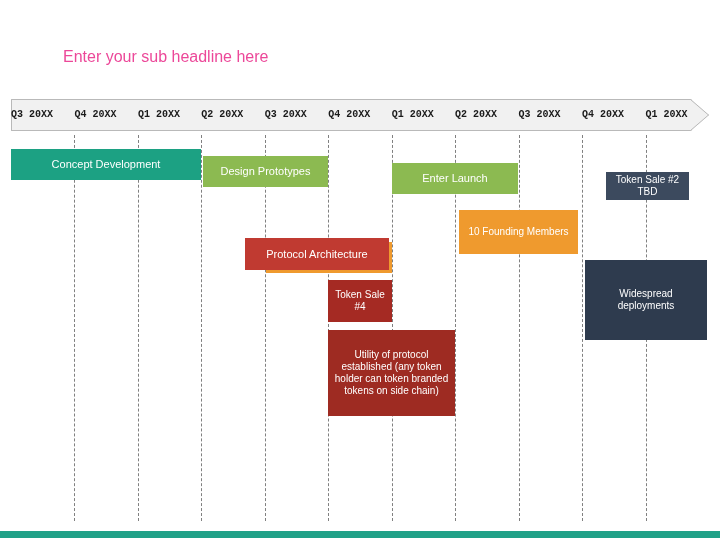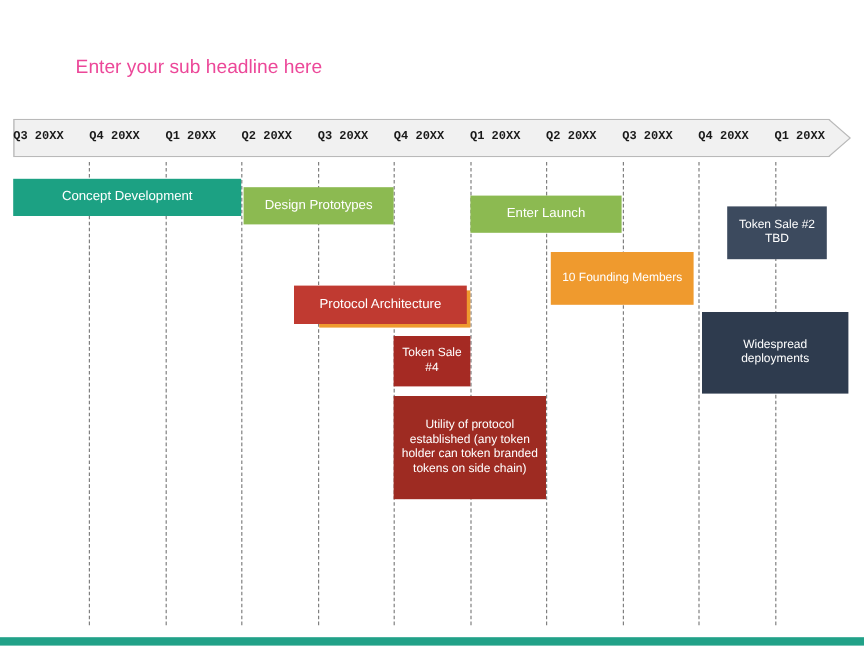--- a/index.html
+++ b/index.html
@@ -174,30 +174,30 @@
       </div>
       <div class="bar" style="left: 392px; top: 163px; width: 126px; height: 31px; background: rgb(140, 186, 81);">
         <span>Enter Launch</span>
       </div>
       <div class="bar" style="left: 266px; top: 198px; width: 126px; height: 31px; background: rgb(239, 154, 46); margin-top: 44px;">
         <span>Token Design</span>
       </div>
       <div class="bar small" style="left: 459px; top: 210px; width: 119px; height: 44px; background: rgb(239, 154, 46);">
         <span>10 Founding Members</span>
       </div>
-      <div class="bar small" style="left: 606px; top: 172px; width: 83px; height: 44px; background: rgb(60, 74, 94);">
+      <div class="bar small" style="left: 606px; top: 172px; width: 83px; height: 28px; background: rgb(60, 74, 94);">
         <span>Token Sale #2 TBD</span>
       </div>
       <div class="bar" style="left: 245px; top: 238px; width: 144px; height: 32px; background: rgb(192, 58, 49);">
         <span>Protocol Architecture</span>
       </div>
       <div class="bar small" style="left: 328px; top: 280px; width: 64px; height: 42px; background: rgb(165, 42, 35);">
         <span>Token Sale #4</span>
       </div>
-      <div class="bar small" style="left: 585px; top: 260px; width: 122px; height: 68px; background: rgb(46, 59, 78); justify-content: center;">
+      <div class="bar small" style="left: 585px; top: 260px; width: 122px; height: 80px; background: rgb(46, 59, 78); justify-content: center;">
         <span>Widespread deployments</span>
       </div>
       <div class="bar small" style="left: 328px; top: 330px; width: 127px; height: 86px; background: rgb(158, 43, 34);">
         <span>Utility of protocol established (any token holder can token branded tokens on side chain)</span>
       </div>
     </div>
 
   <div class="footer-bar" style="background: rgb(33, 161, 136);"></div>
 
 </div>

